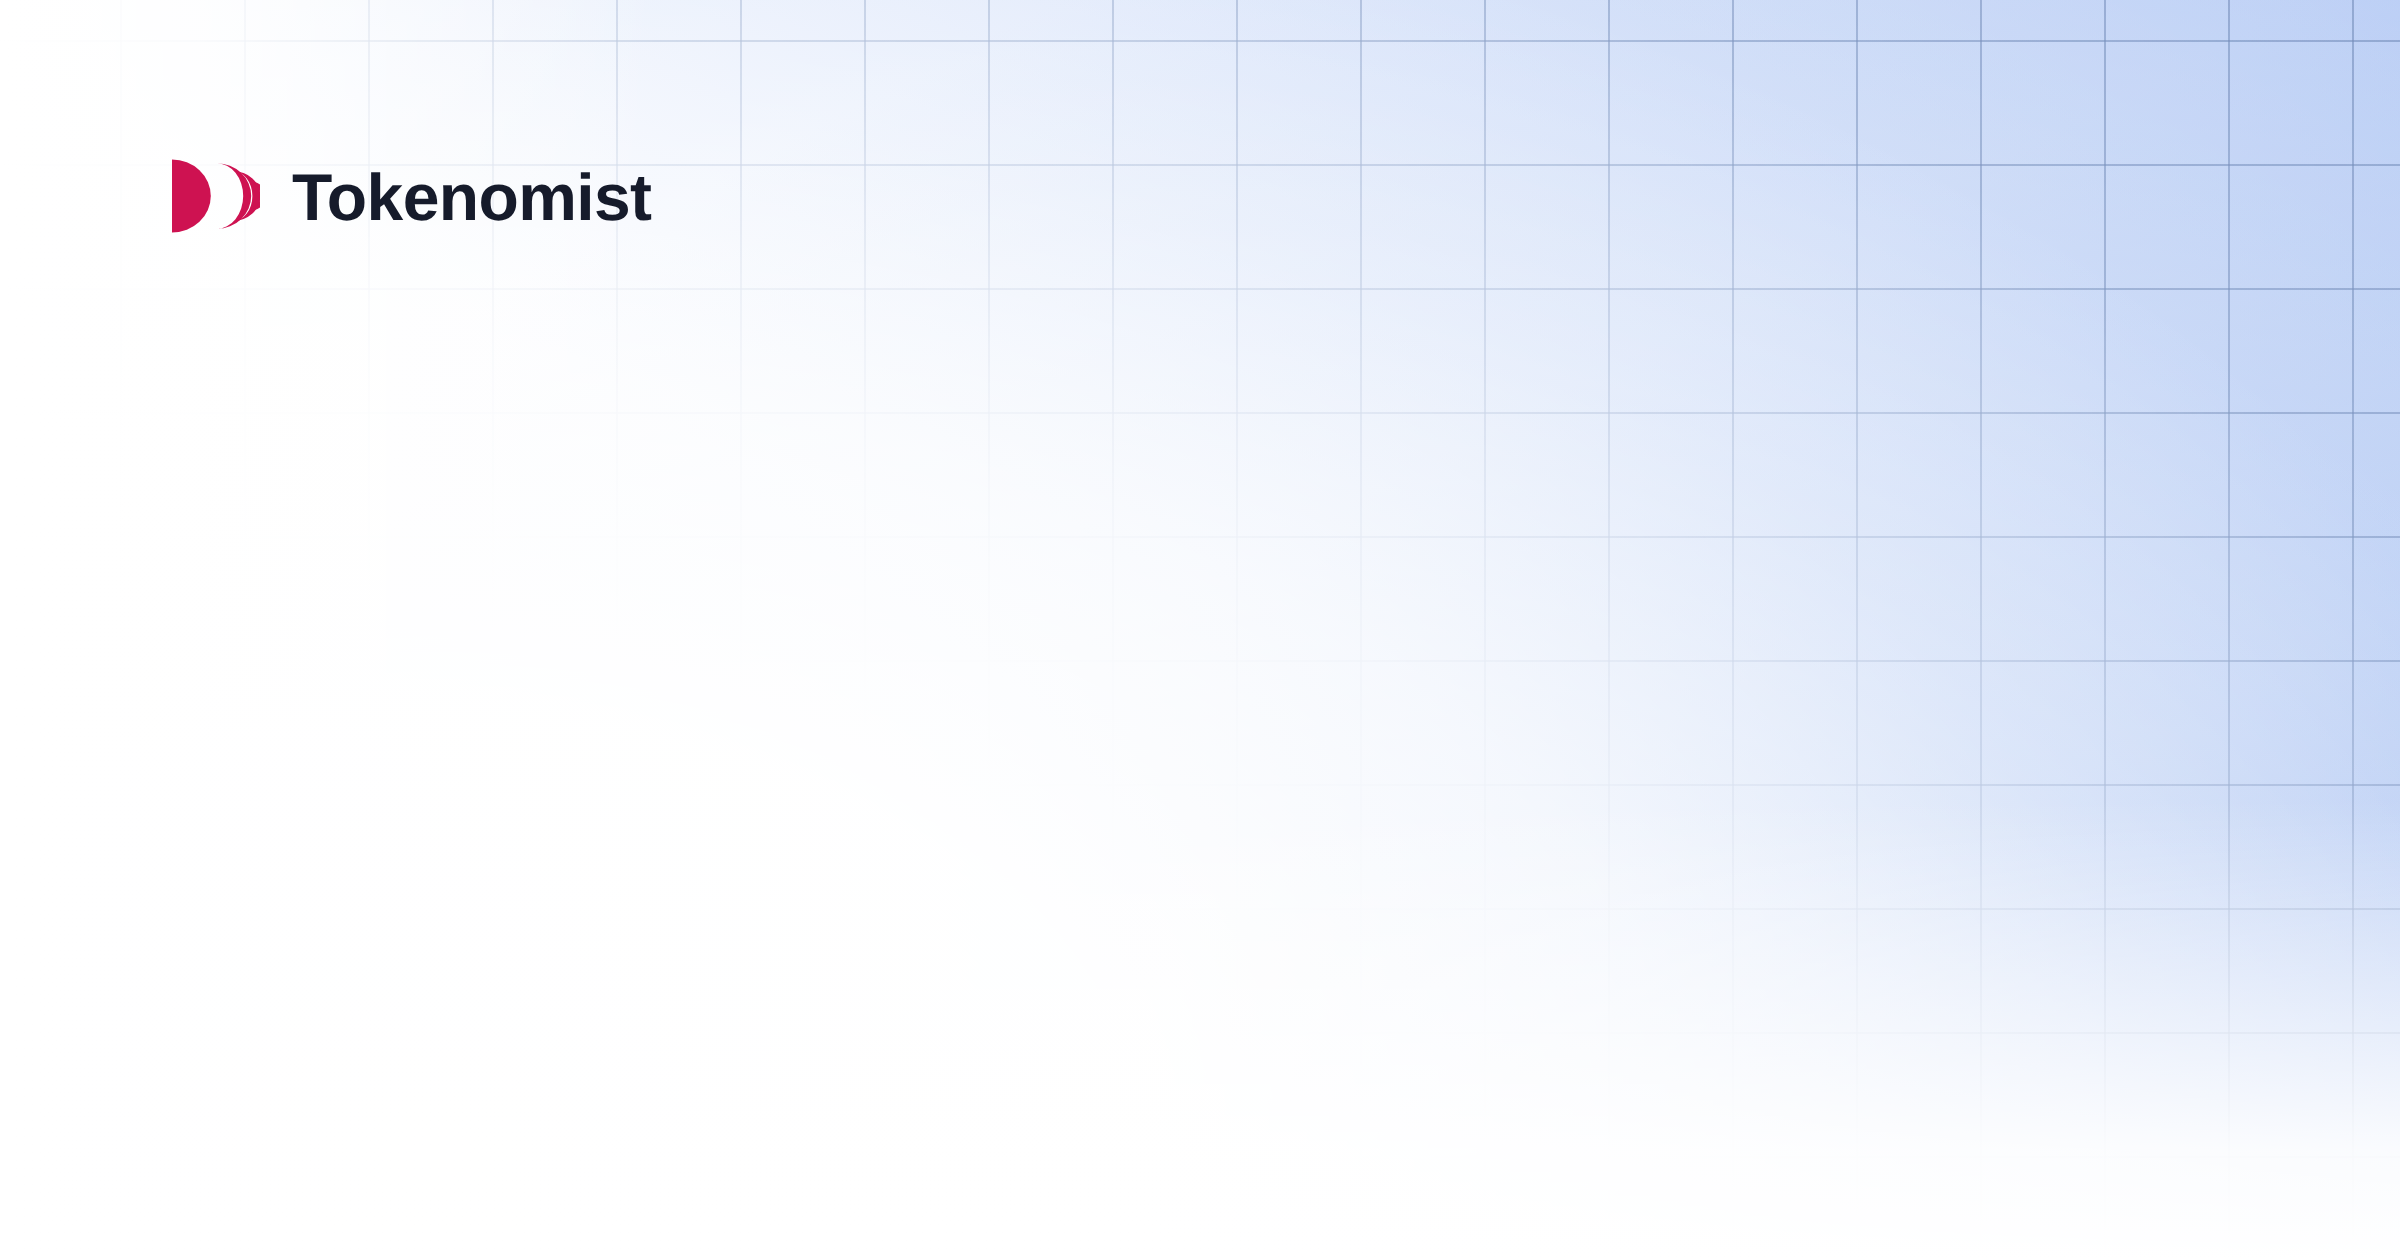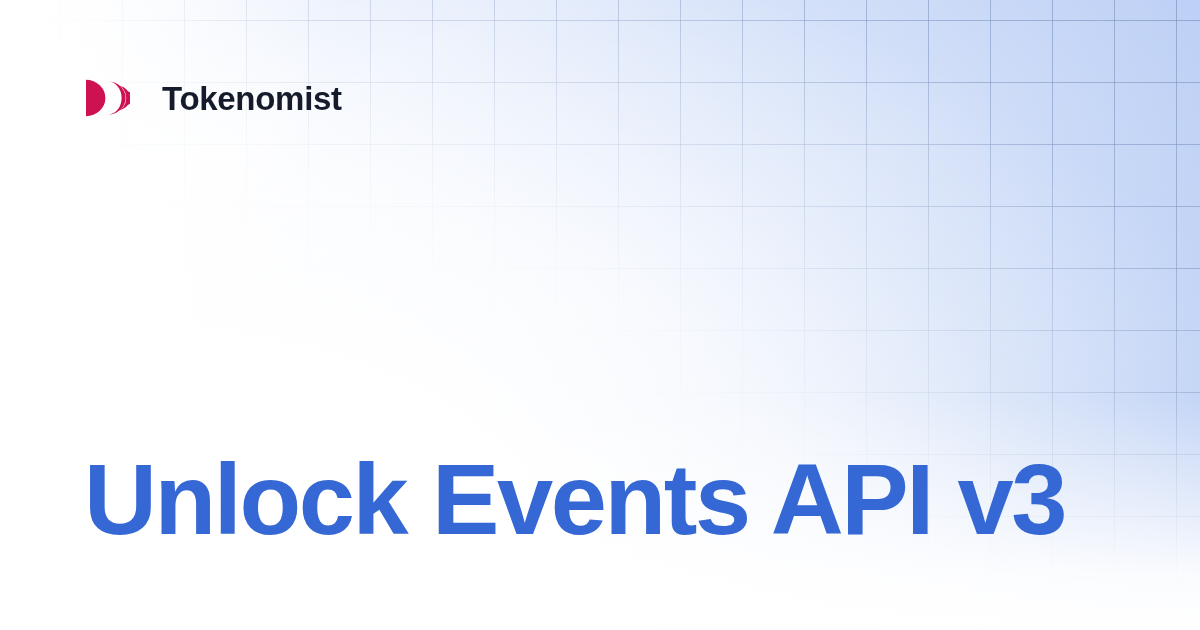--- a/index.html
+++ b/index.html
@@ -91,21 +91,21 @@
     background: linear-gradient(to right, #ffffff 0%, rgba(255,255,255,0.88) 30%, rgba(255,255,255,0.40) 66%, rgba(255,255,255,0) 100%);
   }
 
   
   .brand {
     position: absolute;
     left: 82px;
     top: 79px;
     display: flex;
     align-items: center;
-    gap: 32px;
+    gap: 16px;
   }
   .brand-mark {
     width: 48px;
     height: 38px;
     display: block;
     flex: none;
   }
   .brand-name {
     font-size: 33px;
     font-weight: 700;
@@ -146,15 +146,14 @@
 
       <path d="M4 0.8 L4 37.2 A19.4 18.2 0 0 0 4 0.8 Z" fill="#CE1251"></path>
 
       <path d="M26.4 2.6 A17.2 16.4 0 0 1 26.4 35.4 A13.2 16.4 0 0 0 26.4 2.6 Z" fill="#CE1251"></path>
       <path d="M34.6 6.6 A13.6 12.4 0 0 1 34.6 31.4 A9.6 12.4 0 0 0 34.6 6.6 Z" fill="#CE1251"></path>
       <path d="M41.6 11.4 A9.8 7.6 0 0 1 41.6 26.6 A6.4 7.6 0 0 0 41.6 11.4 Z" fill="#CE1251"></path>
     </svg>
     <span class="brand-name">Tokenomist</span>
   </div>
 
-  <div class="headline">Unlock Events API v3</div>
 
 </div>
 
 </body></html>

